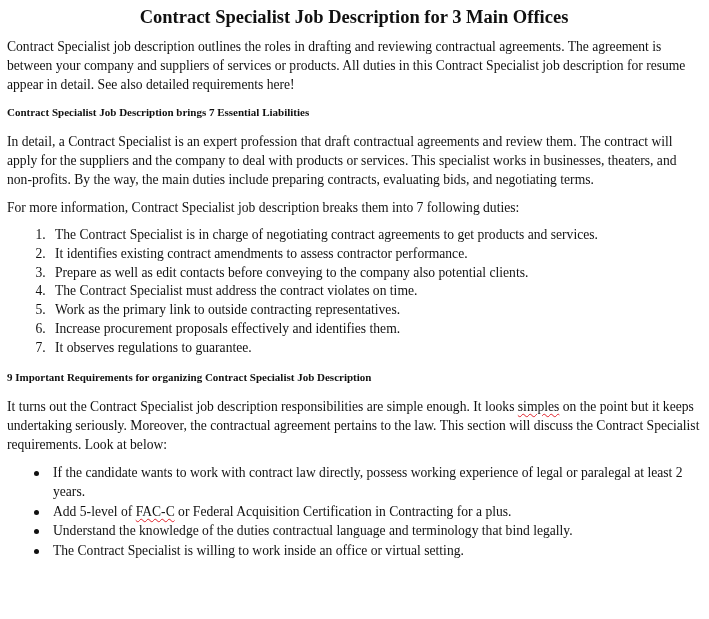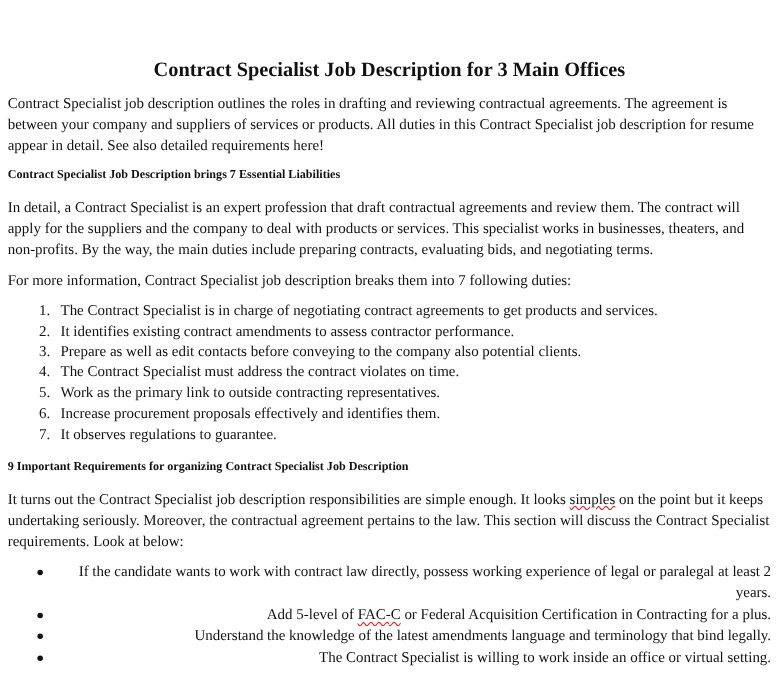--- a/index.html
+++ b/index.html
@@ -3,32 +3,32 @@
 <meta charset="utf-8">
 <style>
   html, body { margin: 0; padding: 0; background: #ffffff; }
   body {
     width: 709px; height: 619px; overflow: hidden;
     font-family: "Liberation Serif", "DejaVu Serif", serif;
     color: #111111;
     font-size: 13.6px;
     line-height: 19px;
   }
-  .page { padding: 6px 8px 0 7px; margin-top: 47px; }
+  .page { padding: 6px 8px 0 7px; }
   h1 {
     font-size: 18.5px; font-weight: bold; text-align: center;
     margin: 0 0 9px 0; line-height: 22px;
   }
   p { margin: 0 0 9px 0; }
   h2 {
     font-size: 11px; font-weight: bold; margin: 0 0 10px 0; line-height: 19px;
   }
   ol { margin: 0 0 10px 0; padding-left: 42px; }
   ol li { padding-left: 6px; line-height: 18.8px; }
-  ul { margin: 0; padding-left: 46px; list-style: none; text-align: right; }
+  ul { margin: 0; padding-left: 46px; list-style: none; }
   ul li { position: relative; padding-left: 0; line-height: 19.6px; }
   ul li::before {
     content: ""; position: absolute; left: -19px; top: 8px;
     width: 5px; height: 5px; border-radius: 50%; background: #111;
   }
   .squiggle {
     text-decoration: underline wavy #e0202a;
     text-decoration-thickness: 1px;
     text-underline-offset: 2px;
   }
@@ -53,16 +53,16 @@
     <li>Increase procurement proposals effectively and identifies them.</li>
     <li>It observes regulations to guarantee.</li>
   </ol>
 
   <h2>9 Important Requirements for organizing Contract Specialist Job Description</h2>
   <p><span>It turns out the Contract Specialist job description responsibilities are simple enough. It looks </span><span class="squiggle">simples</span><span> on the point but it keeps undertaking seriously. Moreover, the contractual agreement pertains to the law. This section will discuss the Contract Specialist requirements. Look at below:</span></p>
 
   <ul>
     <li>If the candidate wants to work with contract law directly, possess working experience of legal or paralegal at least 2 years.</li>
     <li><span>Add 5-level of </span><span class="squiggle">FAC-C</span><span> or Federal Acquisition Certification in Contracting for a plus.</span></li>
-    <li>Understand the knowledge of the latest amendments language and terminology that bind legally.</li>
+    <li>Understand the knowledge of the duties contractual language and terminology that bind legally.</li>
     <li>The Contract Specialist is willing to work inside an office or virtual setting.</li>
   </ul>
 </div>
 
 </body></html>

